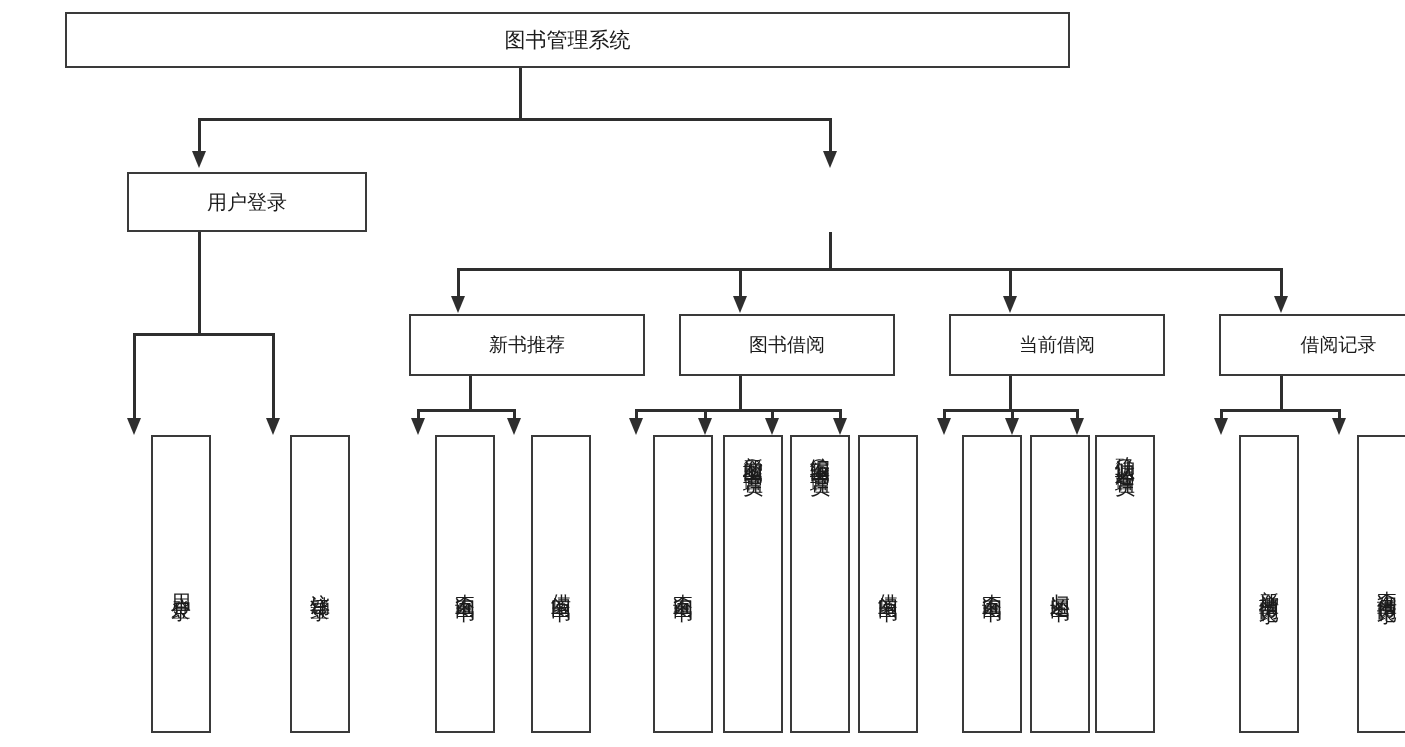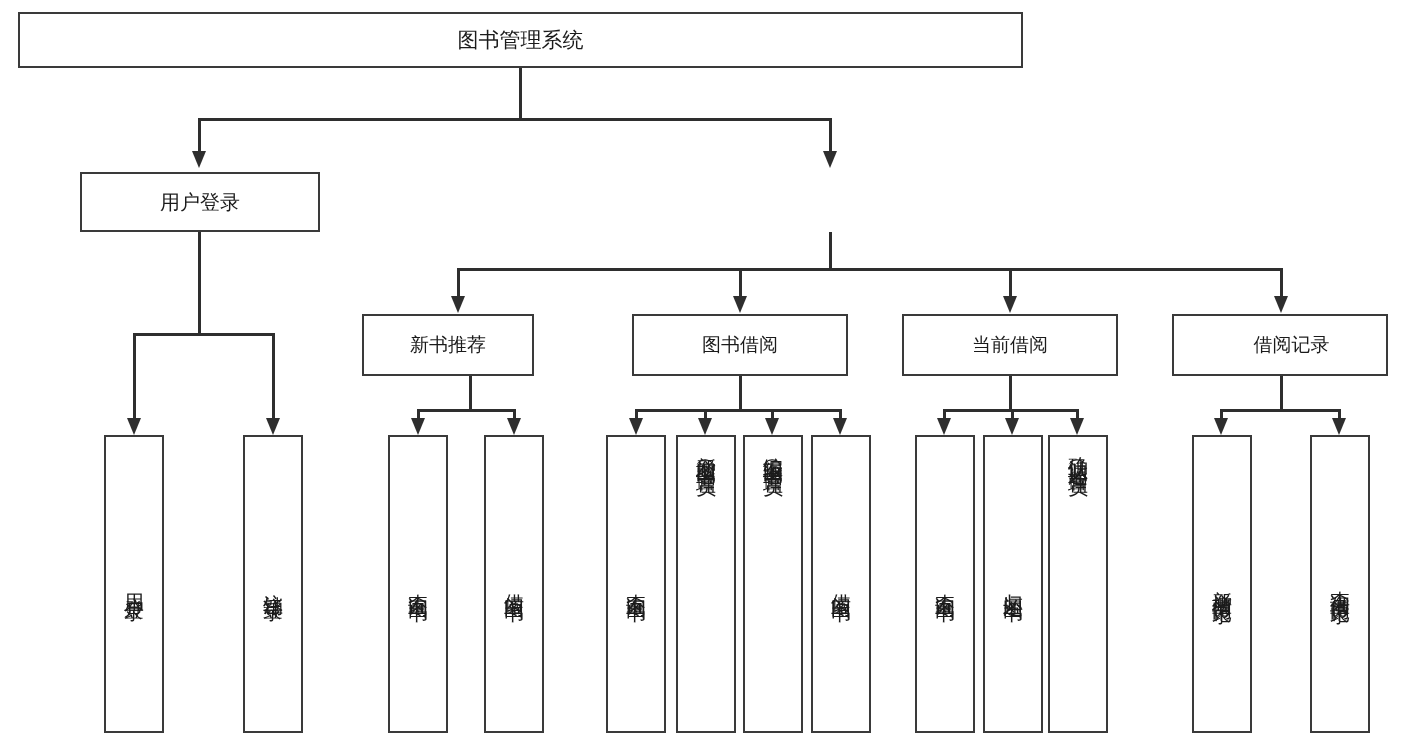--- a/index.html
+++ b/index.html
@@ -23,20 +23,21 @@
     position: absolute;
     box-sizing: border-box;
     border: 2.5px solid #3a3a3a;
     background: #ffffff;
     display: flex;
     align-items: center;
     justify-content: center;
     color: #1b1b1b;
     line-height: 1.25;
     text-align: center;
+    margin-left: 47px;
   }
   .node.root {
     font-size: 21px;
   }
   .node.lvl1 {
     font-size: 20px;
   }
   .node.lvl2 {
     font-size: 19px;
   }
@@ -107,21 +108,21 @@
   <div class="ln h" style="left:457px; top:268px; width:826px;"></div>
   <div class="ln v" style="left:457px; top:268px; height:28px;"></div>
   <div class="arrow" style="left:451px; top:296px;"></div>
   <div class="ln v" style="left:739px; top:268px; height:28px;"></div>
   <div class="arrow" style="left:733px; top:296px;"></div>
   <div class="ln v" style="left:1009px; top:268px; height:28px;"></div>
   <div class="arrow" style="left:1003px; top:296px;"></div>
   <div class="ln v" style="left:1280px; top:268px; height:28px;"></div>
   <div class="arrow" style="left:1274px; top:296px;"></div>
 
-  <div class="node lvl2" style="left:362px; top:314px; width:172px; height:62px;">
+  <div class="node lvl2" style="left:362px; top:314px; width:236px; height:62px;">
     <span>新书推荐</span>
   </div>
   <div class="node lvl2" style="left:902px; top:314px; width:216px; height:62px;">
     <span>当前借阅</span>
   </div>
   <div class="node lvl2" style="left:632px; top:314px; width:216px; height:62px;">
     <span>图书借阅</span>
   </div>
   <div class="node lvl2" style="left:1172px; top:314px; width:216px; height:62px;padding-left:23px;">
     <span>借阅记录</span>

